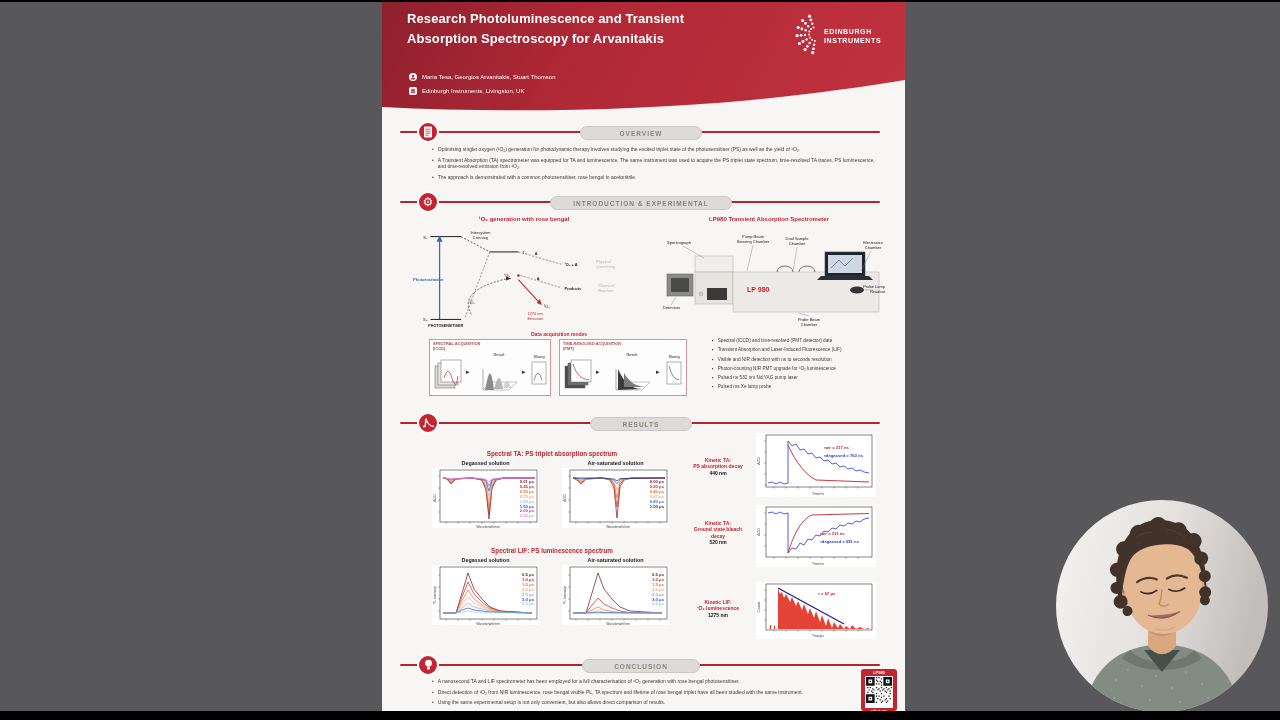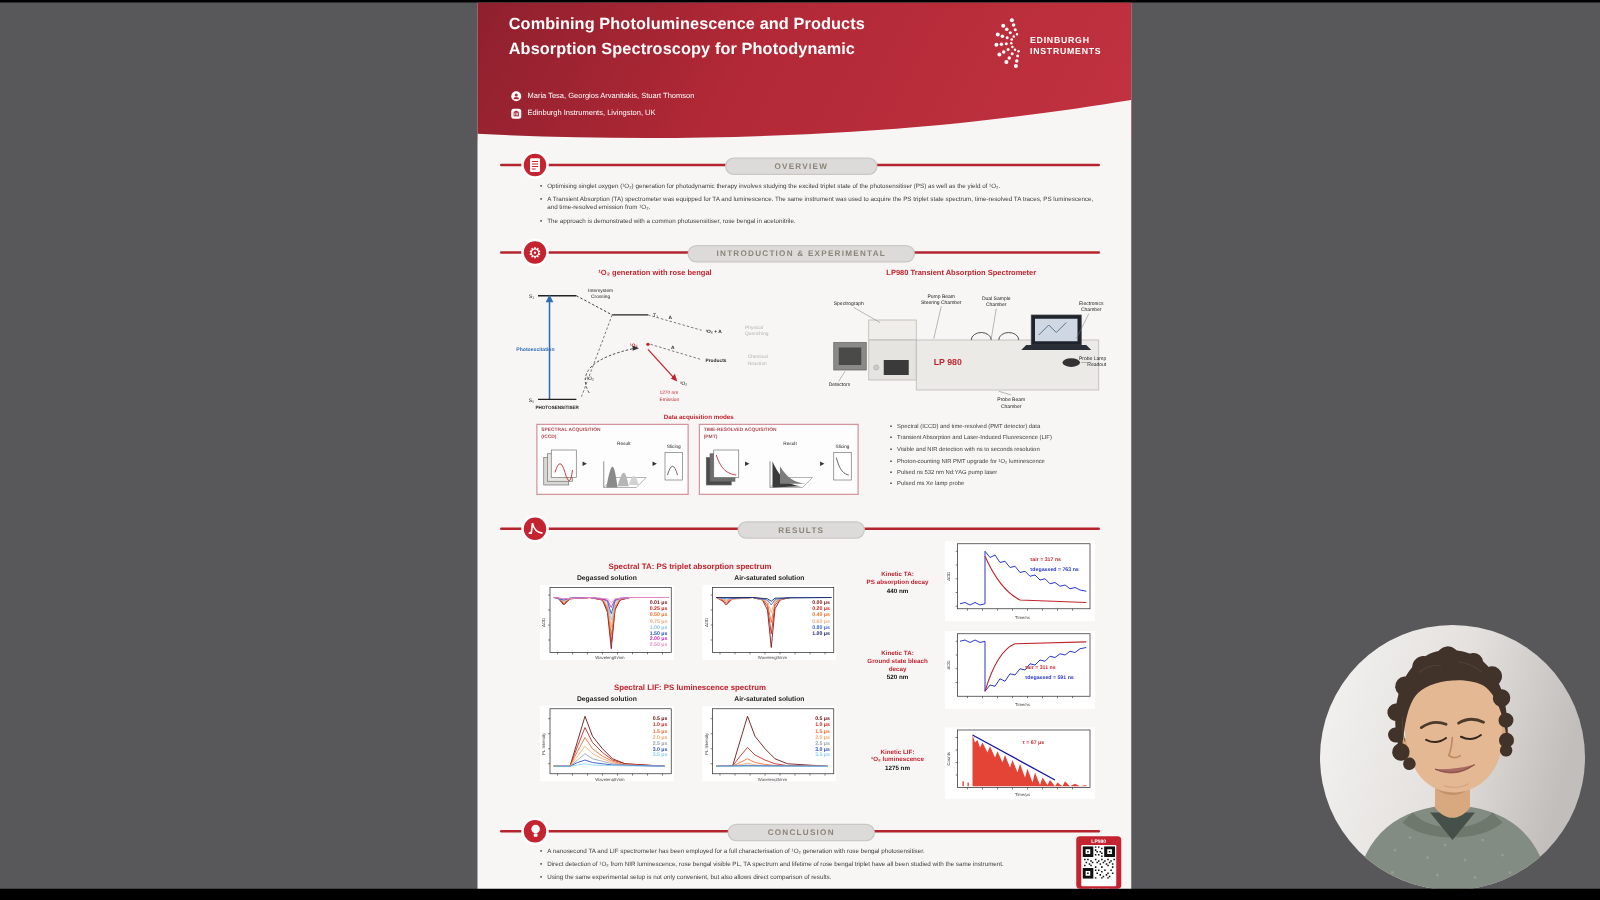--- a/index.html
+++ b/index.html
@@ -50,22 +50,22 @@
 <body>
 
 <div class="abs bar" style="top:0;height:2px;"></div>
 <div class="abs bar" style="top:711px;height:9px;"></div>
 
 <div class="abs poster">
 
   <div class="abs banner">
     <div class="abs" style="left:25px;top:7px;width:350px;">
 
-    <div class="title-line">Combining Photoluminescence and Products</div>
-        <div class="title-line">Absorption Spectroscopy for Photodynamic</div>
+    <div class="title-line">Research Photoluminescence and Transient</div>
+        <div class="title-line">Absorption Spectroscopy for Arvanitakis</div>
       </div>
     <div class="abs meta-row" style="left:27px;top:71px;">
       <span class="meta-ic">
         <svg width="6" height="6" viewBox="0 0 10 10">
             <circle cx="5" cy="3.4" r="2" fill="#b12836"></circle>
             <path d="M1.4,9 a3.6,3 0 0 1 7.2,0 Z" fill="#b12836"></path>
           </svg>
       </span>
       <span>Maria Tesa, Georgios Arvanitakis, Stuart Thomson</span>
     </div>

